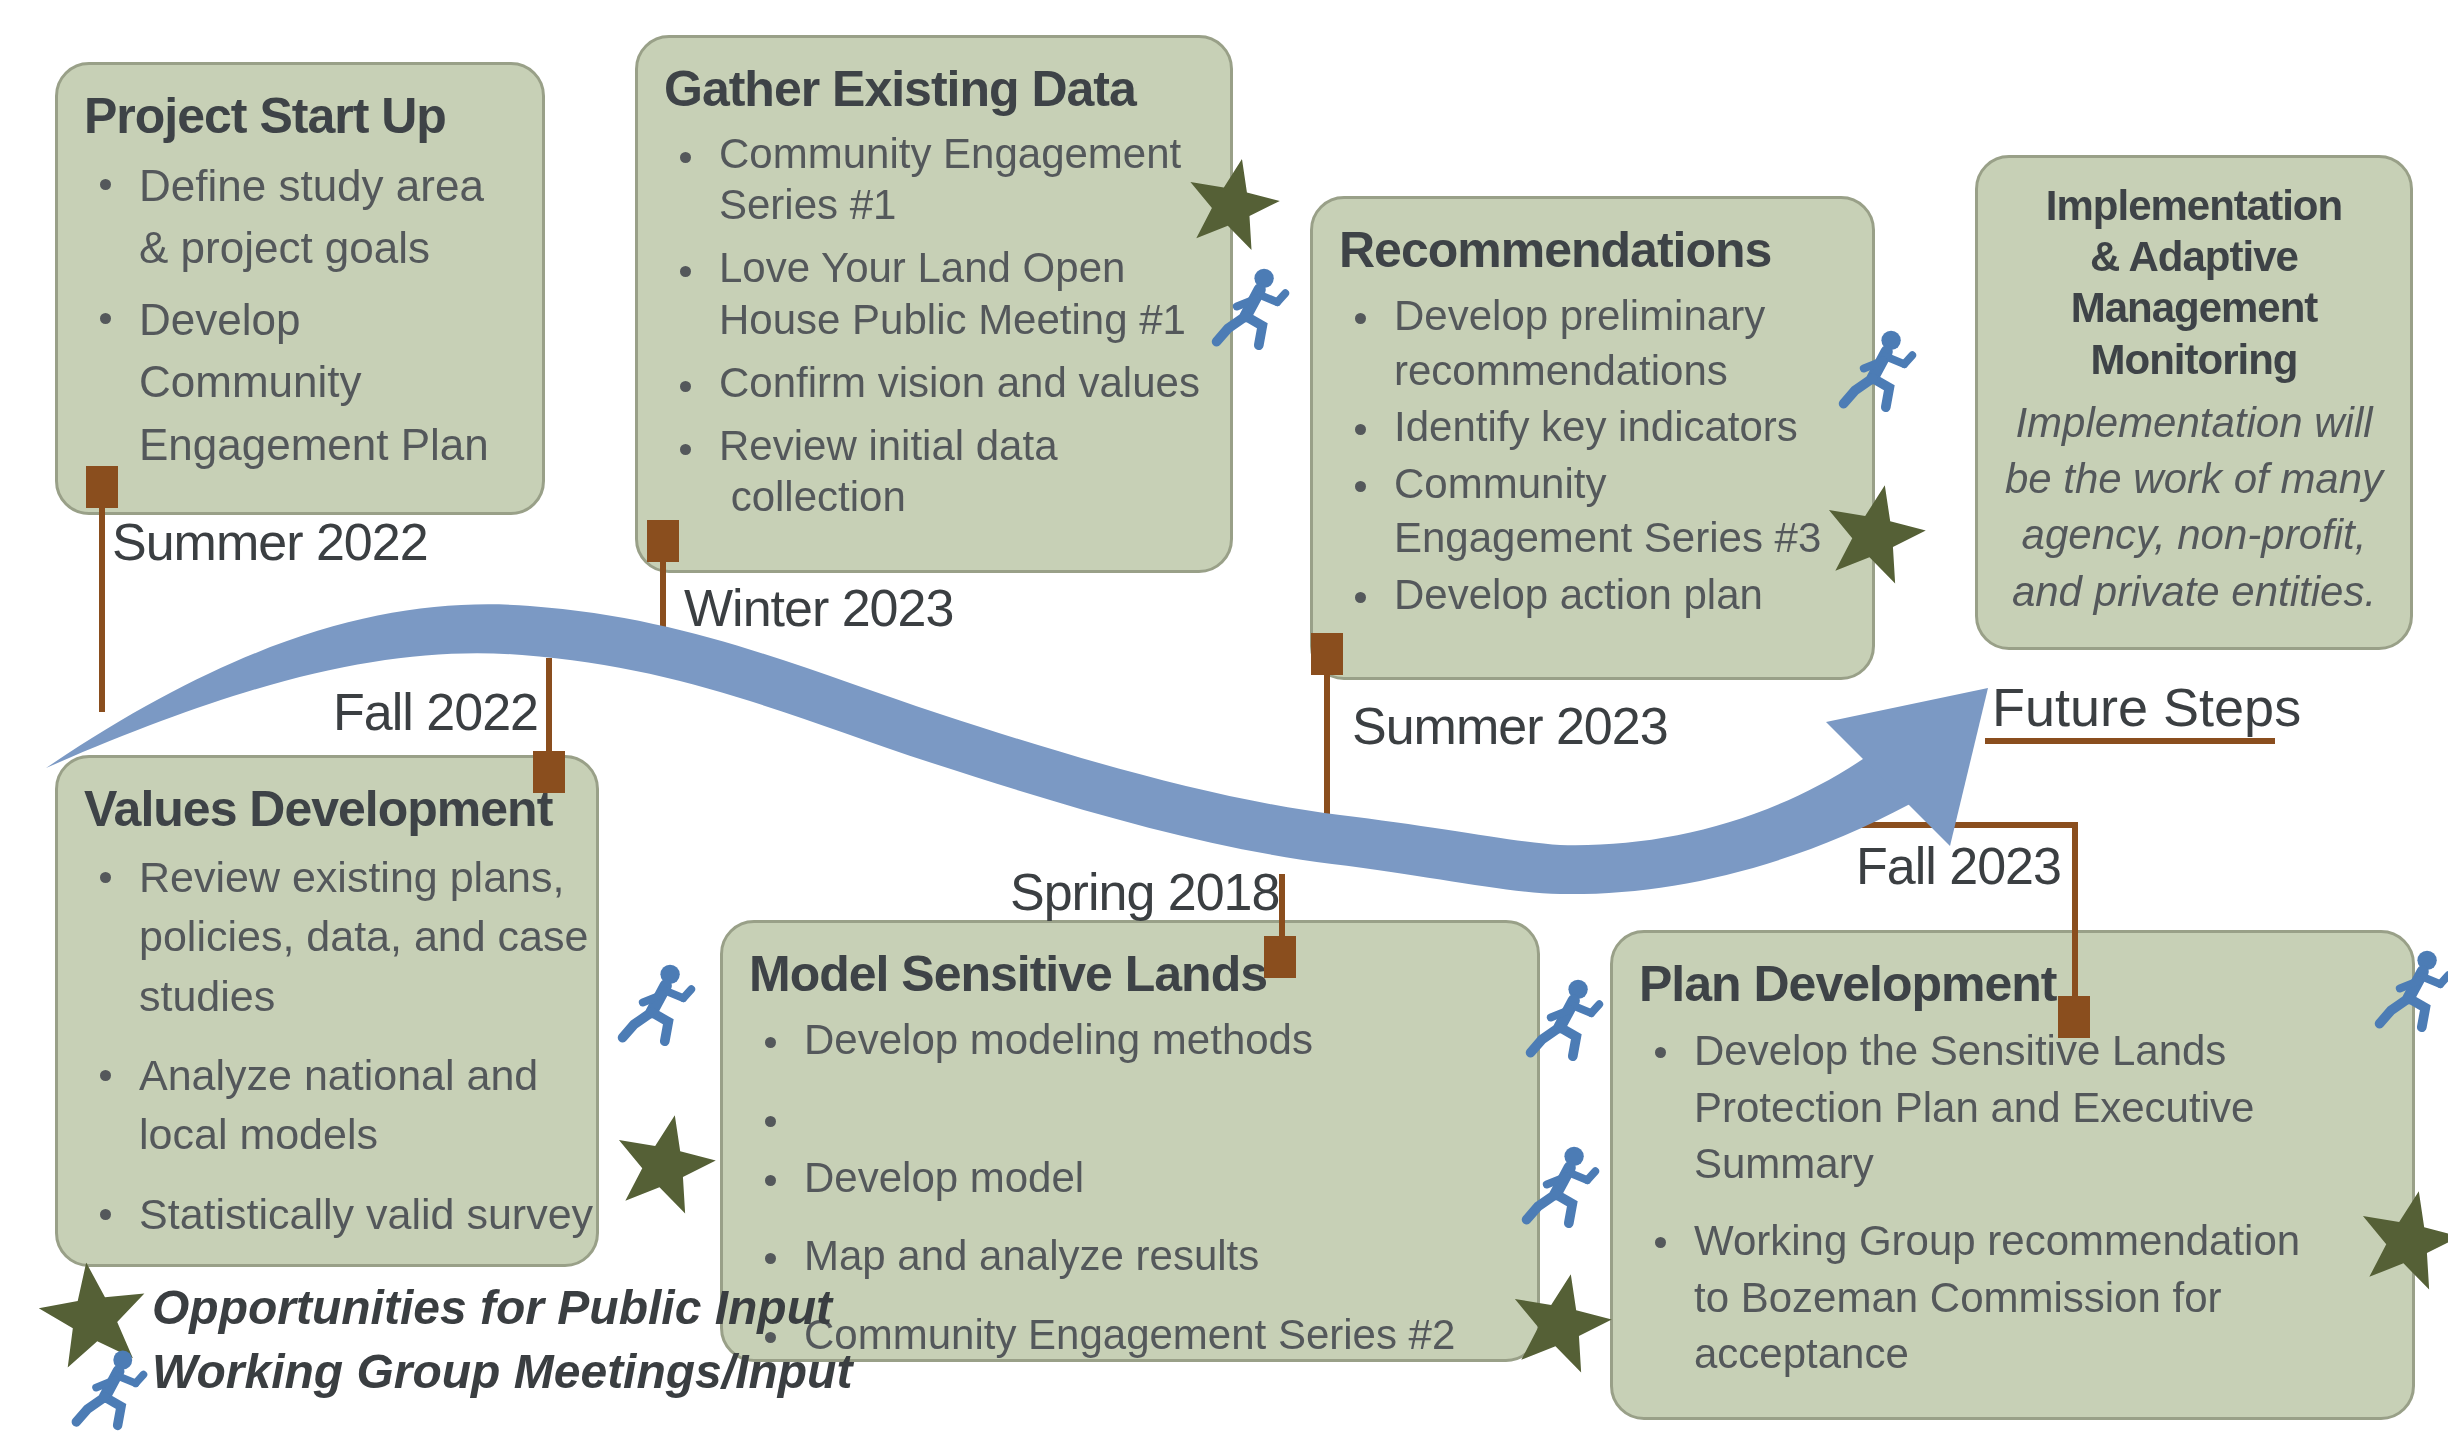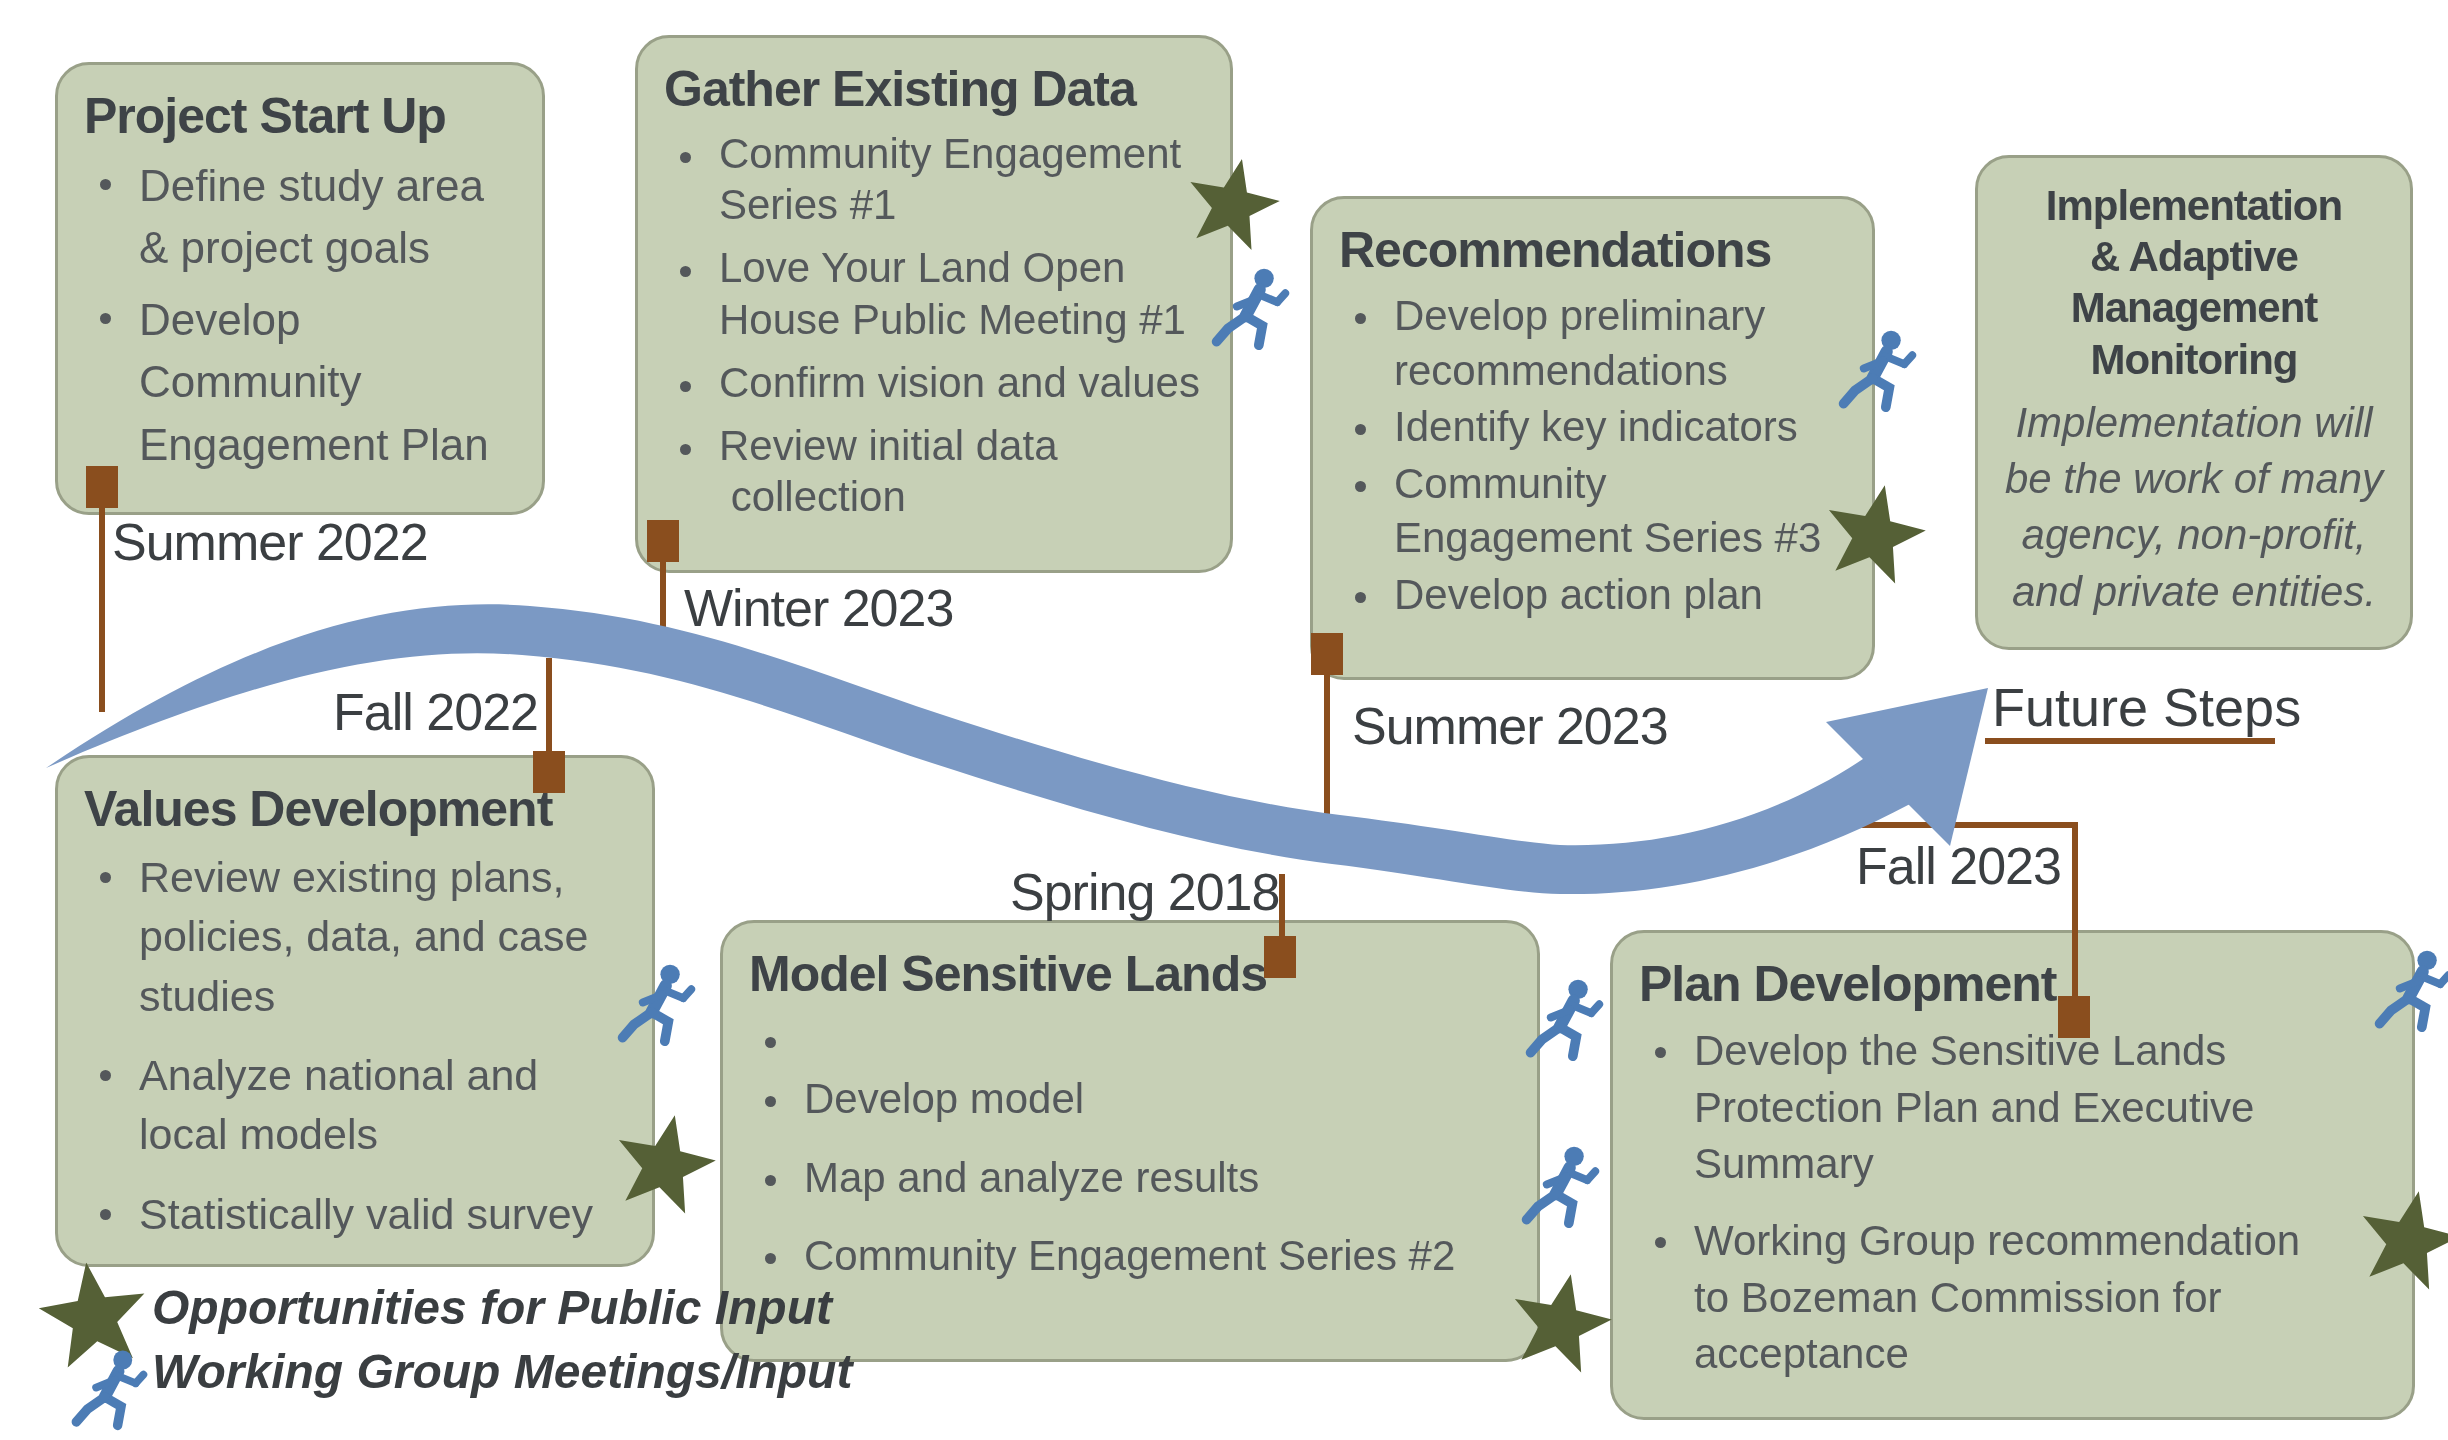--- a/index.html
+++ b/index.html
@@ -168,21 +168,21 @@
     <div class="phase-title">Implementation
 &amp; Adaptive
 Management
 Monitoring</div>
     <div class="note">Implementation will
 be the work of many
 agency, non-profit,
 and private entities.</div>
   </div>
 
-  <div class="phase-box b-values" style="left:55px;top:755px;width:600px;height:512px">
+  <div class="phase-box b-values" style="left:55px;top:755px;width:544px;height:512px">
     <div class="phase-title">Values Development</div>
     <div class="bullets">
       <div class="bullet">
           <span class="dot"></span>
           <span class="txt">Review existing plans,
 policies, data, and case
 studies</span>
         </div>
       <div class="bullet">
           <span class="dot"></span>
@@ -192,20 +192,24 @@
       <div class="bullet">
           <span class="dot"></span>
           <span class="txt">Statistically valid survey</span>
         </div>
     </div>
   </div>
 
   <div class="phase-box b-model" style="left:720px;top:920px;width:820px;height:442px">
     <div class="phase-title">Model Sensitive Lands</div>
     <div class="bullets">
+      <div class="bullet">
+          <span class="dot"></span>
+          <span class="txt">Develop modeling methods</span>
+        </div>
       <div class="bullet">
           <span class="dot"></span>
         </div>
       <div class="bullet">
           <span class="dot"></span>
           <span class="txt">Develop model</span>
         </div>
       <div class="bullet">
           <span class="dot"></span>
           <span class="txt">Map and analyze results</span>

